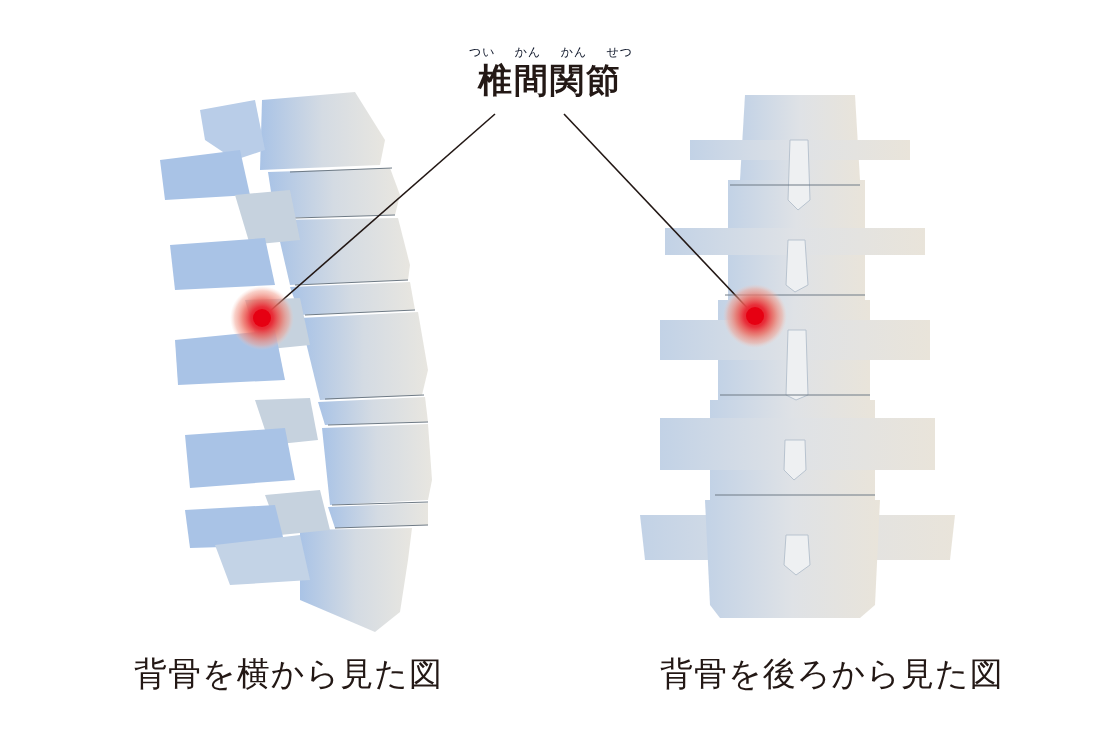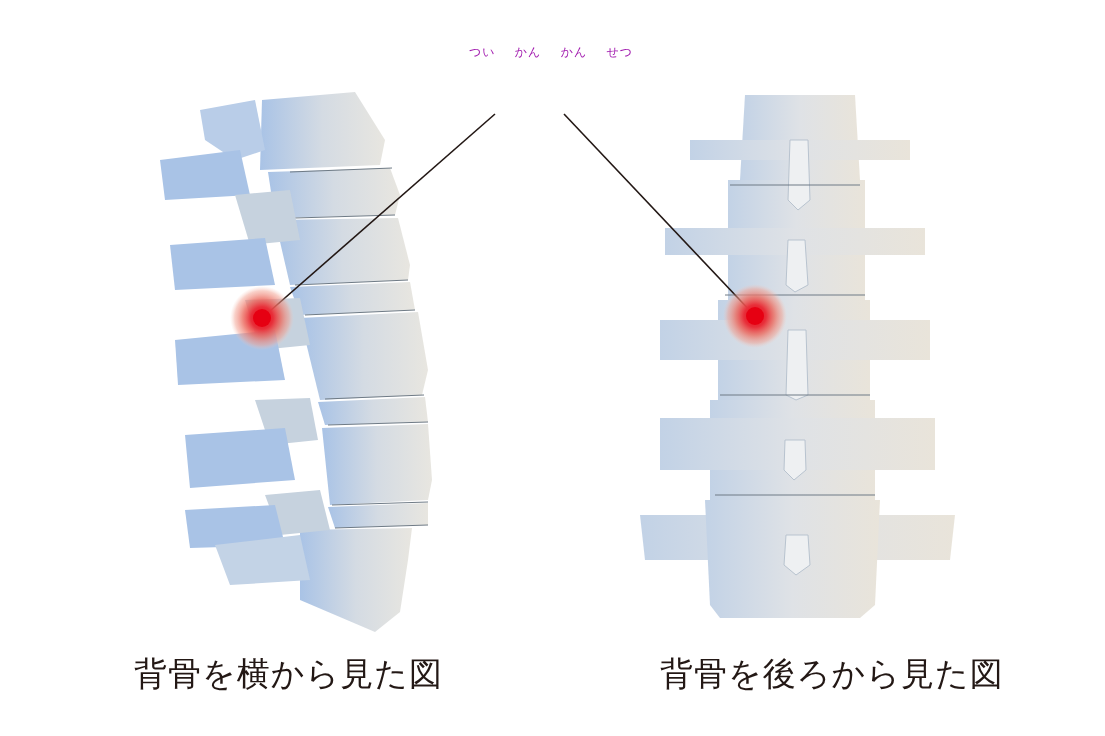--- a/index.html
+++ b/index.html
@@ -1,18 +1,18 @@
 <!DOCTYPE html>
 <html><head>
 <meta charset="utf-8">
 <style>
   html, body { margin:0; padding:0; background:#ffffff; }
   body { width:1105px; height:736px; position:relative; overflow:hidden; font-family:"DejaVu Sans","Liberation Sans",sans-serif; }
   .title-wrap { position:absolute; left:455px; top:44px; width:190px; text-align:center; }
-  .ruby-row { display:flex; justify-content:space-between; padding:0 12px 0 14px; font-size:12px; color:#a21caf; letter-spacing:1px; height:16px; line-height:16px; }
+  .ruby-row { display:flex; justify-content:space-between; padding:0 12px 0 14px; font-size:12px; color:#0f172a; letter-spacing:1px; height:16px; line-height:16px; }
   .title { font-size:34px; font-weight:bold; color:#231815; letter-spacing:2px; line-height:40px; }
   .caption { position:absolute; top:652px; font-size:33px; color:#231815; letter-spacing:1px; white-space:nowrap; }
   .cap-left { left:134px; }
   .cap-right { left:660px; }
   svg.art { position:absolute; left:0; top:0; }
 </style>
 </head>
 <body>
 
 <svg class="art" width="1105" height="736" viewBox="0 0 1105 736">
@@ -112,16 +112,17 @@
   </g>
 </svg>
 
 <div class="title-wrap">
   <div class="ruby-row">
     <span>つい</span>
     <span>かん</span>
     <span>かん</span>
     <span>せつ</span>
   </div>
+  <div class="title">椎間関節</div>
 </div>
 
 <div class="caption cap-left">背骨を横から見た図</div>
 <div class="caption cap-right">背骨を後ろから見た図</div>
 
 </body></html>

